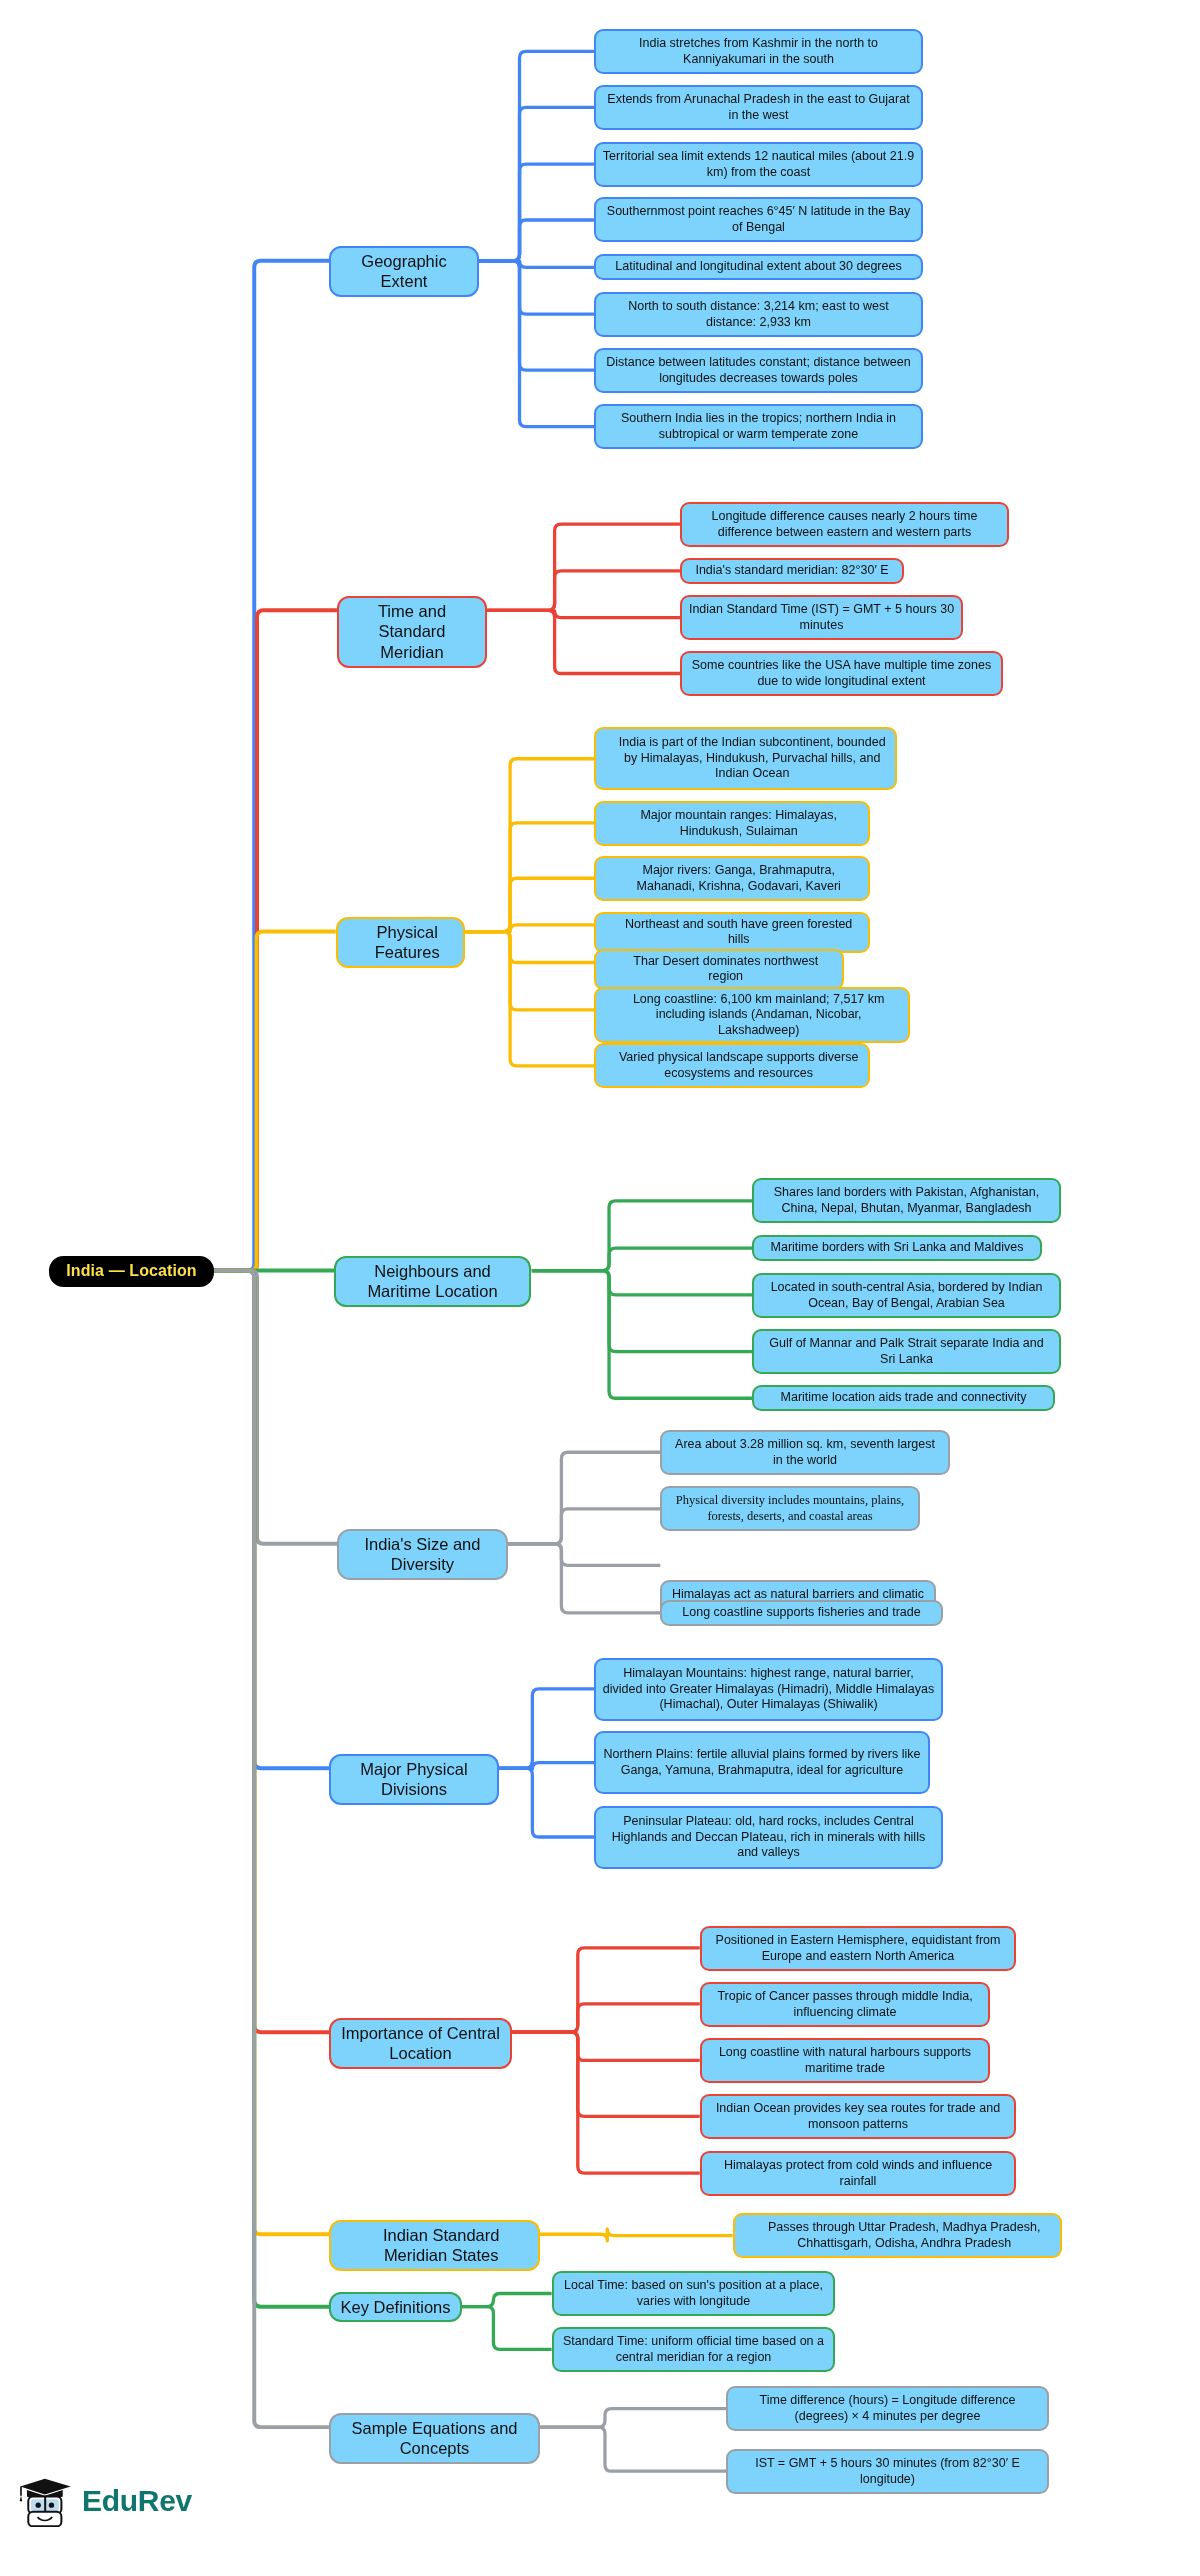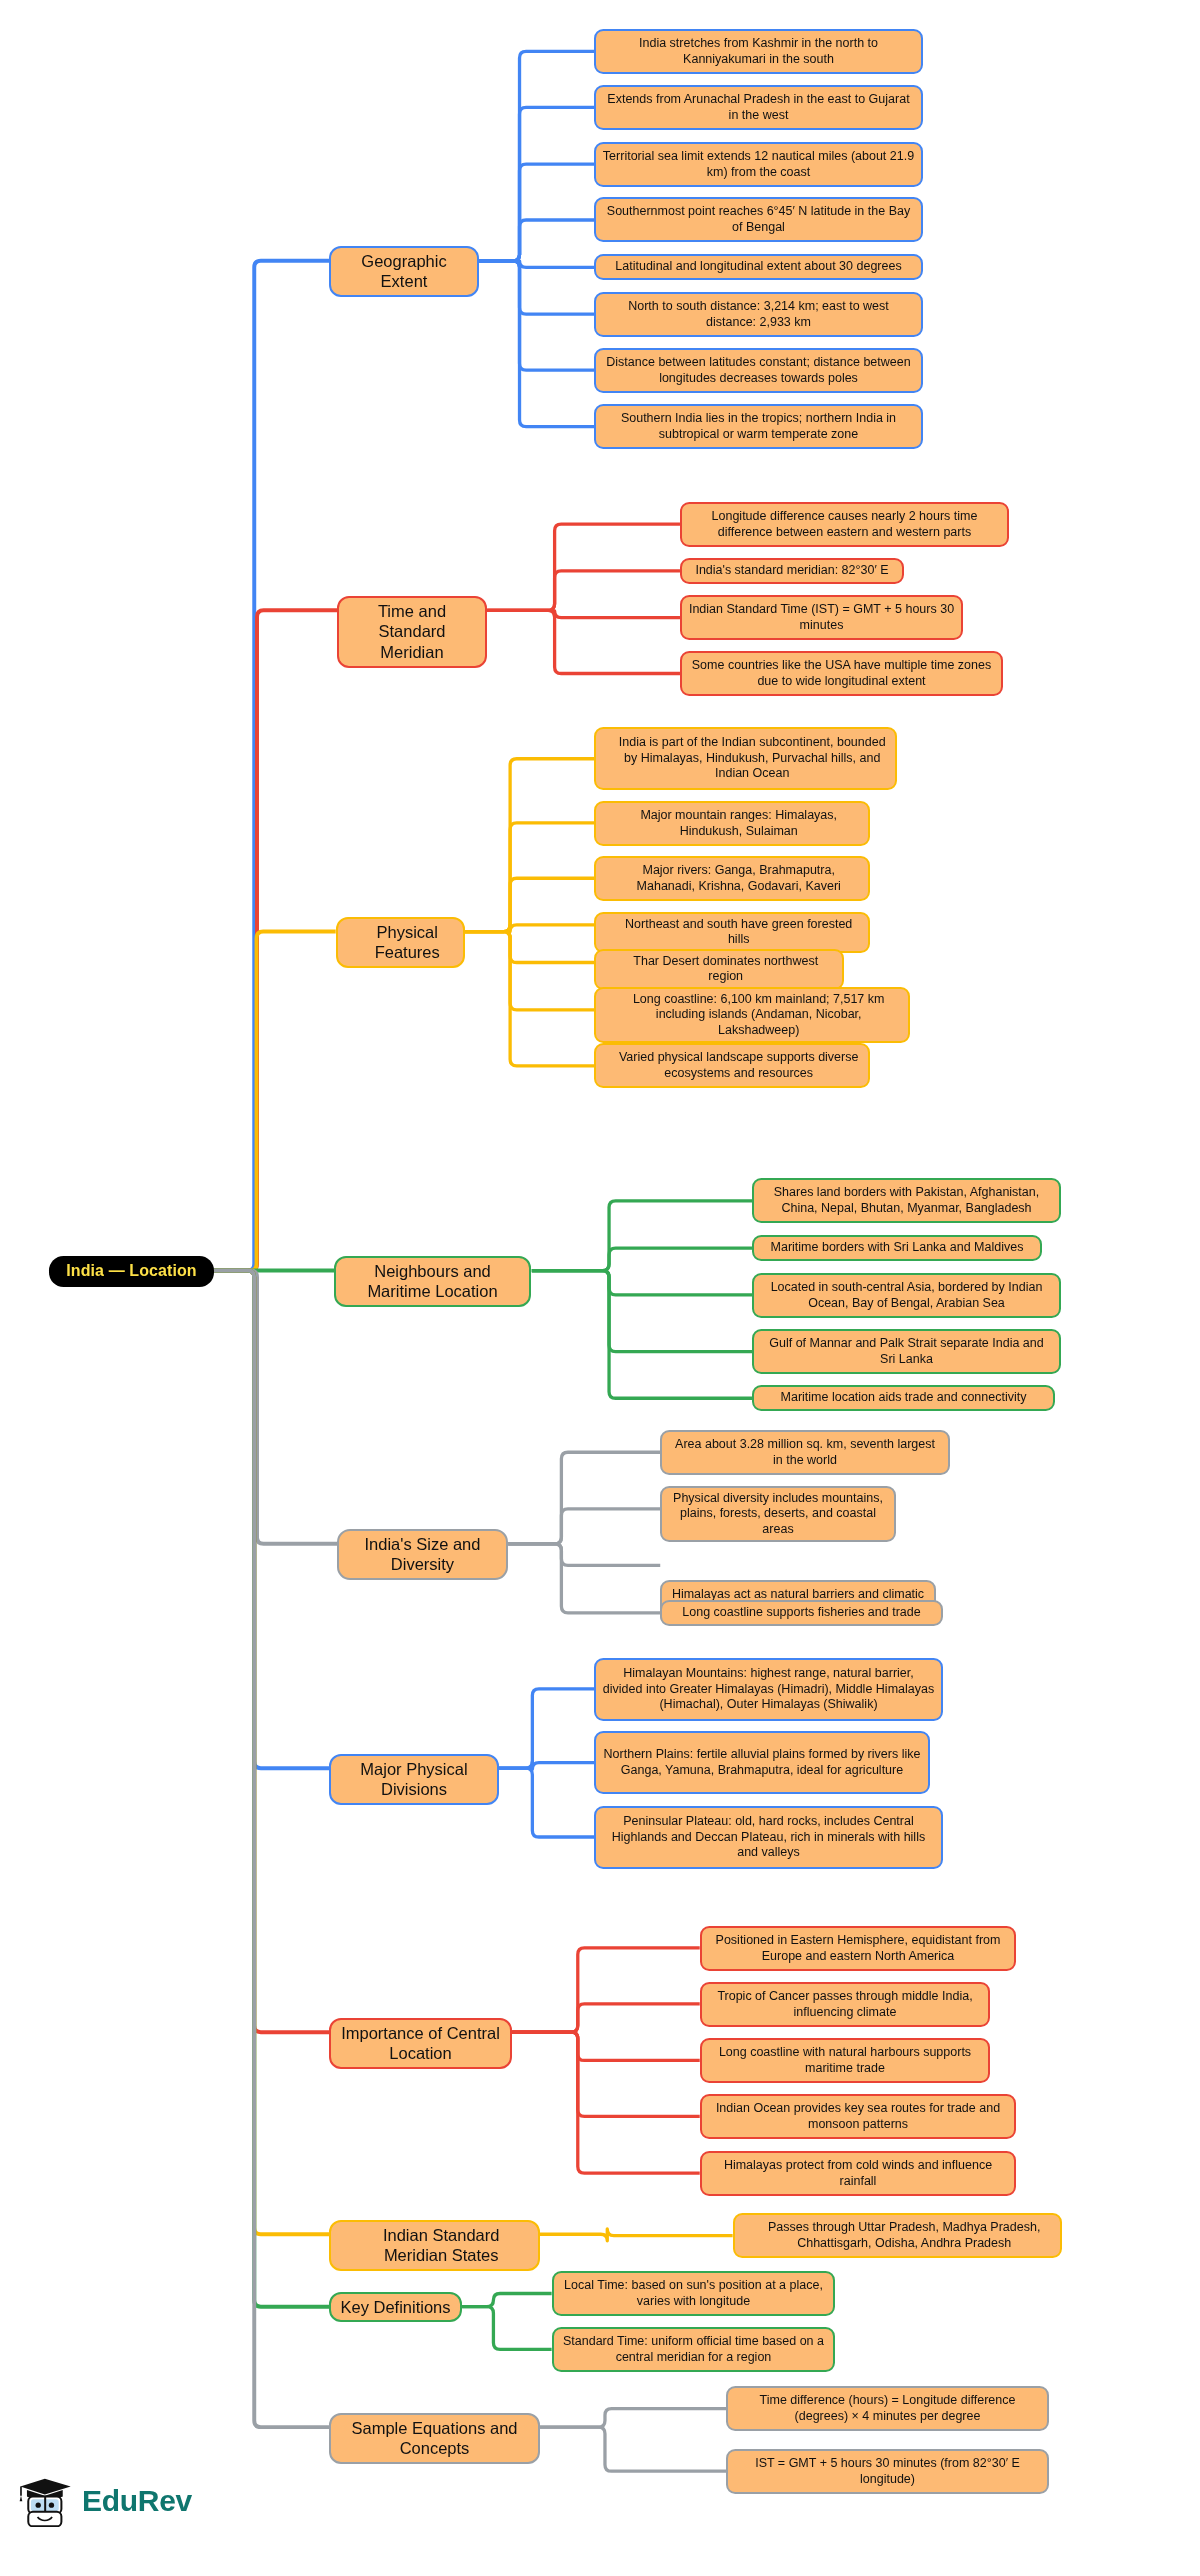--- a/index.html
+++ b/index.html
@@ -26,21 +26,21 @@
     height: 2576px;
     pointer-events: none;
   }
   .node {
     position: absolute;
     box-sizing: border-box;
     display: flex;
     align-items: center;
     justify-content: center;
     text-align: center;
-    background: #fdba74;
+    background: #7dd3fc;
     color: #111111;
     border-style: solid;
     line-height: 1.26;
     padding: 2.6px 6.6px;
     border-radius: 9.2px;
   }
   .root-node {
     background: #000000;
     color: #fde047;
     border: none;
@@ -166,21 +166,21 @@
       <div class="node leaf-node c-yellow" style="left: 594px; top: 987px; width: 316px; min-height: 45px;">Long coastline: 6,100 km mainland; 7,517 km including islands (Andaman, Nicobar, Lakshadweep)</div>
       <div class="node leaf-node c-yellow" style="left: 594px; top: 1043px; width: 276px; min-height: 45px;">Varied physical landscape supports diverse ecosystems and resources</div>
       <div class="node branch-node c-green" style="left: 334px; top: 1256px; width: 197px; min-height: 29px;">Neighbours and Maritime Location</div>
       <div class="node leaf-node c-green" style="left: 752px; top: 1178px; width: 309px; min-height: 45px;">Shares land borders with Pakistan, Afghanistan, China, Nepal, Bhutan, Myanmar, Bangladesh</div>
       <div class="node leaf-node c-green" style="left: 752px; top: 1235px; width: 290px; min-height: 26px;">Maritime borders with Sri Lanka and Maldives</div>
       <div class="node leaf-node c-green" style="left: 752px; top: 1273px; width: 309px; min-height: 45px;">Located in south-central Asia, bordered by Indian Ocean, Bay of Bengal, Arabian Sea</div>
       <div class="node leaf-node c-green" style="left: 752px; top: 1329px; width: 309px; min-height: 45px;">Gulf of Mannar and Palk Strait separate India and Sri Lanka</div>
       <div class="node leaf-node c-green" style="left: 752px; top: 1385px; width: 303px; min-height: 26px;">Maritime location aids trade and connectivity</div>
       <div class="node branch-node c-grey" style="left: 337px; top: 1529px; width: 171px; min-height: 29px; border-radius: 13px;">India's Size and Diversity</div>
       <div class="node leaf-node c-grey" style="left: 660px; top: 1430px; width: 290px; min-height: 45px;">Area about 3.28 million sq. km, seventh largest in the world</div>
-      <div class="node leaf-node c-grey" style="left: 660px; top: 1486px; width: 236px; min-height: 45px;">Physical diversity includes mountains, plains, forests, deserts, and coastal areas</div>
+      <div class="node leaf-node c-grey" style="left: 660px; top: 1486px; width: 260px; min-height: 45px; font-family: Liberation Serif, serif;">Physical diversity includes mountains, plains, forests, deserts, and coastal areas</div>
       <div class="node leaf-node c-grey" style="left: 660px; top: 1580px; width: 276px; min-height: 45px;">Himalayas act as natural barriers and climatic shields</div>
       <div class="node leaf-node c-grey" style="left: 660px; top: 1600px; width: 283px; min-height: 26px;">Long coastline supports fisheries and trade</div>
       <div class="node branch-node c-blue" style="left: 329px; top: 1754px; width: 170px; min-height: 29px;">Major Physical Divisions</div>
       <div class="node leaf-node c-blue" style="left: 594px; top: 1658px; width: 349px; min-height: 63px;">Himalayan Mountains: highest range, natural barrier, divided into Greater Himalayas (Himadri), Middle Himalayas (Himachal), Outer Himalayas (Shiwalik)</div>
       <div class="node leaf-node c-blue" style="left: 594px; top: 1731px; width: 336px; min-height: 63px;">Northern Plains: fertile alluvial plains formed by rivers like Ganga, Yamuna, Brahmaputra, ideal for agriculture</div>
       <div class="node leaf-node c-blue" style="left: 594px; top: 1806px; width: 349px; min-height: 63px;">Peninsular Plateau: old, hard rocks, includes Central Highlands and Deccan Plateau, rich in minerals with hills and valleys</div>
       <div class="node branch-node c-red" style="left: 329px; top: 2018px; width: 183px; min-height: 29px;">Importance of Central Location</div>
       <div class="node leaf-node c-red" style="left: 700px; top: 1926px; width: 316px; min-height: 45px;">Positioned in Eastern Hemisphere, equidistant from Europe and eastern North America</div>
       <div class="node leaf-node c-red" style="left: 700px; top: 1982px; width: 290px; min-height: 45px;">Tropic of Cancer passes through middle India, influencing climate</div>
       <div class="node leaf-node c-red" style="left: 700px; top: 2038px; width: 290px; min-height: 45px;">Long coastline with natural harbours supports maritime trade</div>

